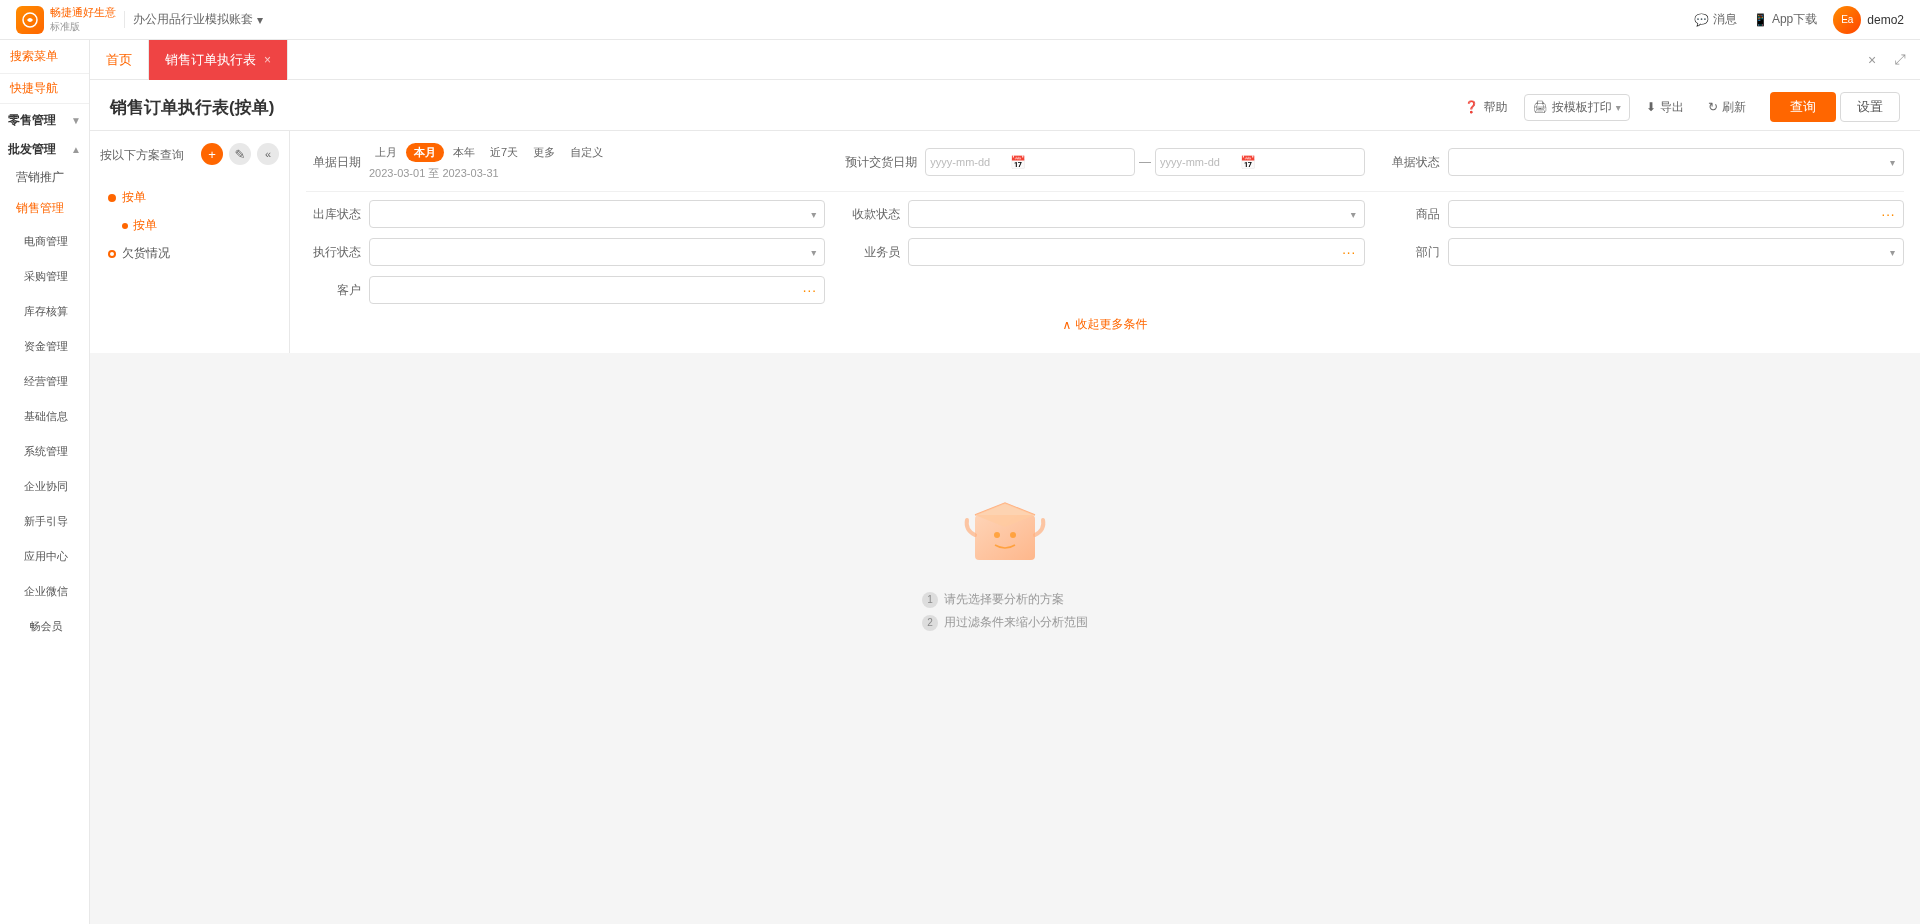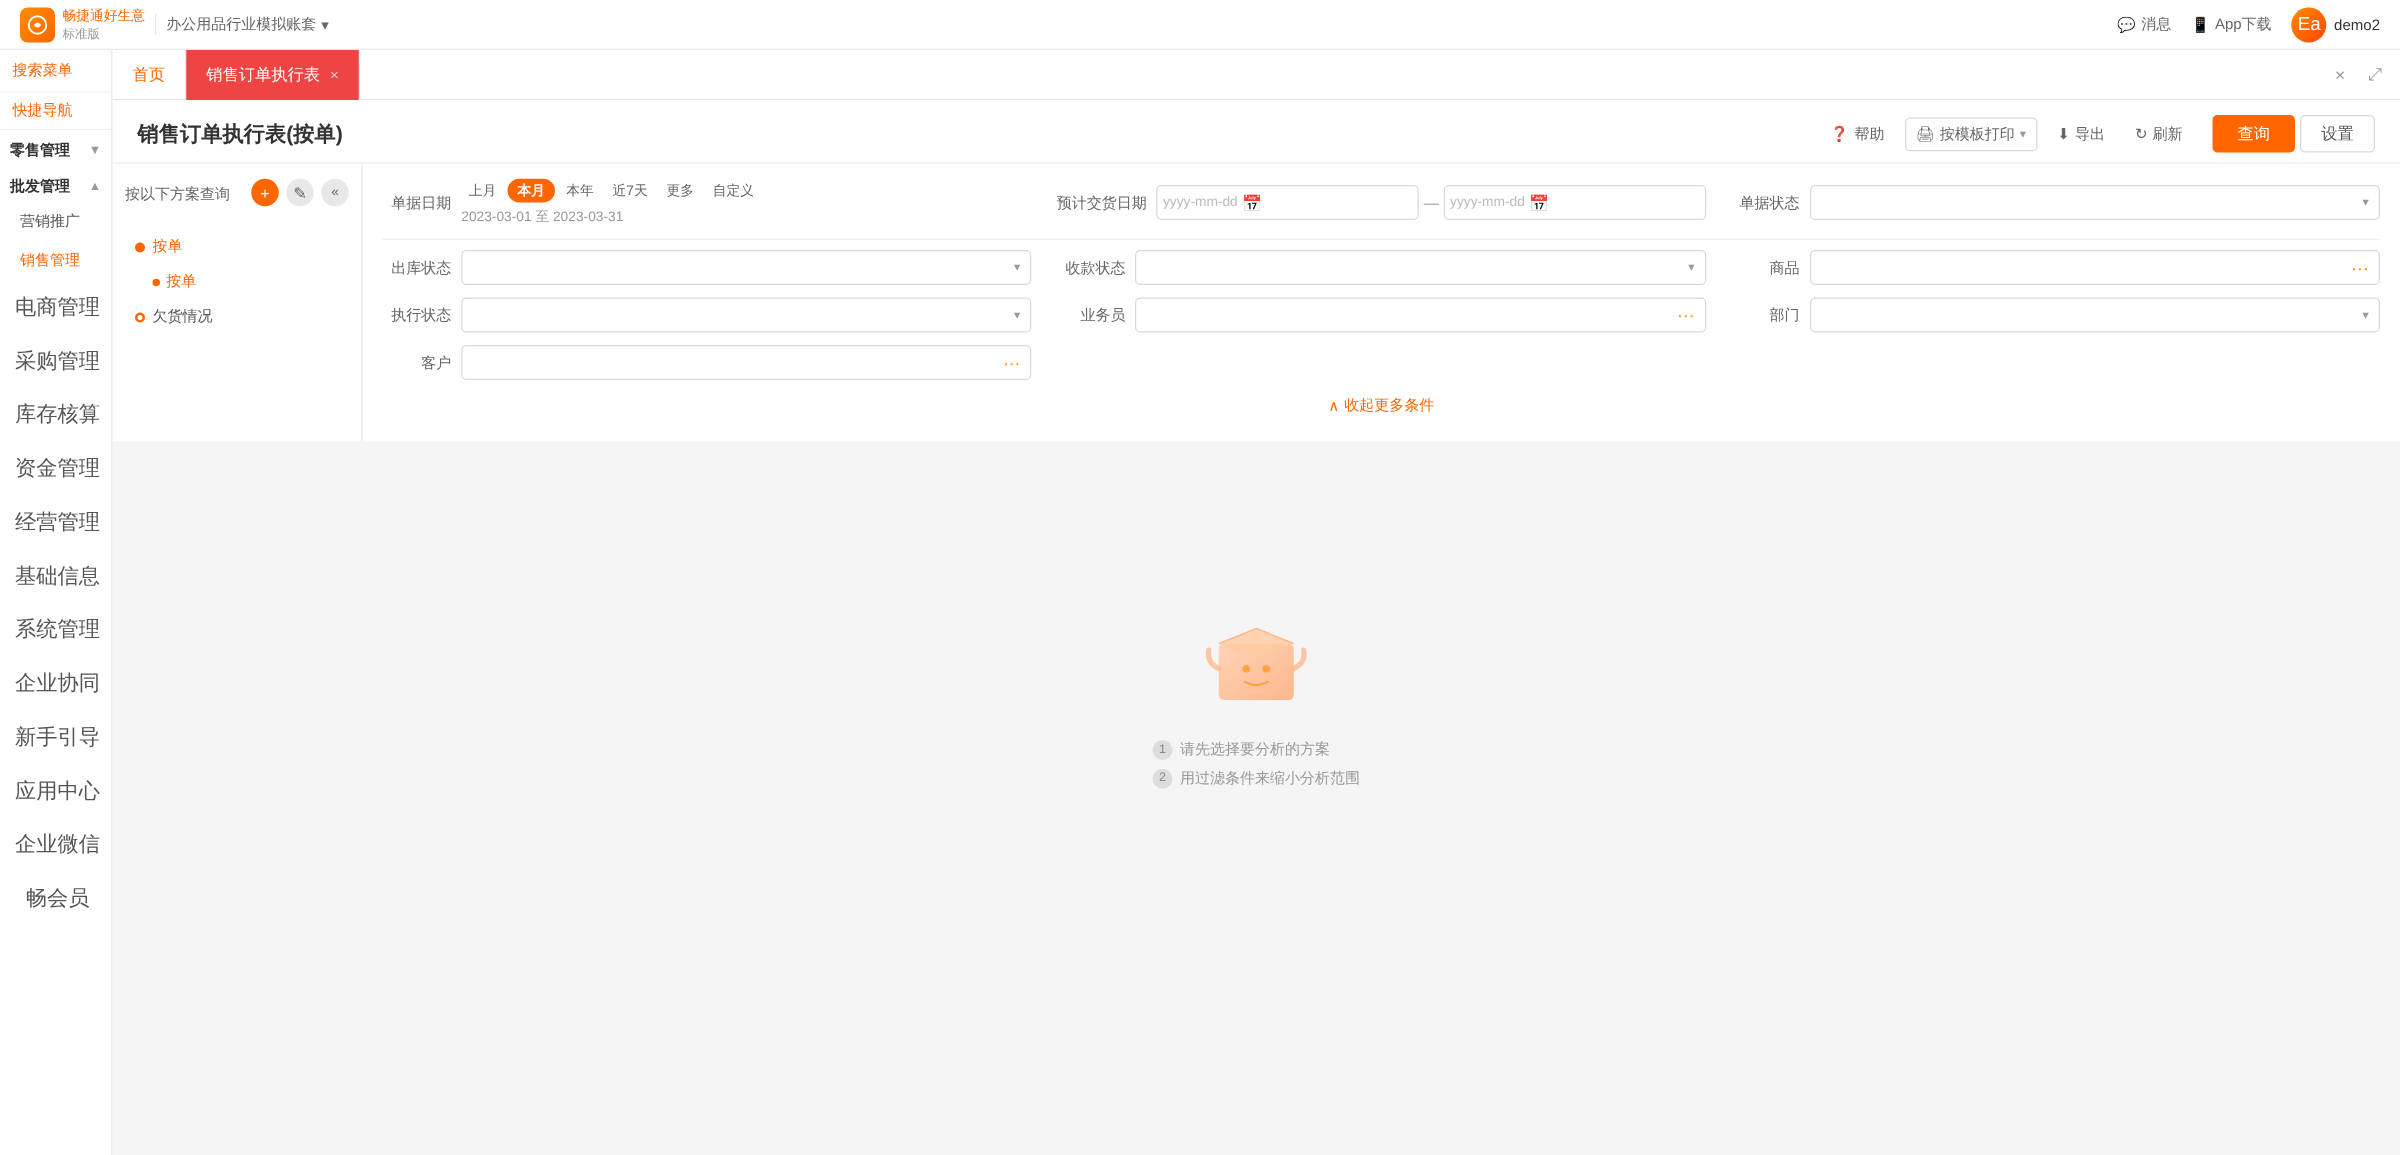--- a/index.html
+++ b/index.html
@@ -71,21 +71,21 @@
     }
     .user-avatar {
       width: 28px;
       height: 28px;
       border-radius: 50%;
       background: linear-gradient(135deg, #ff8c00, #ff4500);
       display: flex;
       align-items: center;
       justify-content: center;
       color: white;
-      font-size: 15px;
+      font-size: 10px;
       text-align: center;
     }
     .user-info {
       display: flex;
       align-items: center;
       gap: 6px;
       cursor: pointer;
     }
     .user-name { font-size: 12px; color: #333; }
 
@@ -106,21 +106,21 @@
       overflow-y: auto;
       flex-shrink: 0;
     }
     .sidebar-item {
       display: flex;
       flex-direction: column;
       align-items: center;
       padding: 10px 4px;
       cursor: pointer;
       color: #555;
-      font-size: 17px;
+      font-size: 11px;
       border-left: 3px solid transparent;
       transition: all 0.2s;
     }
     .sidebar-search {
       padding: 8px 10px;
       font-size: 12px;
       color: #ff6600;
       cursor: pointer;
       border-bottom: 1px solid #f0f0f0;
     }
@@ -377,21 +377,21 @@
     .date-input {
       flex: 1;
       border: 1px solid #d9d9d9;
       border-radius: 4px;
       padding: 4px 4px;
       font-size: 11px;
       color: #bbb;
       height: 28px;
       display: flex;
       align-items: center;
-      gap: 4px;
+      gap: 20px;
     }
     .date-dash { color: #999; font-size: 12px; }
     .date-cal-icon { color: #ff6600; font-size: 13px; }
     .filter-tab {
       padding: 2px 6px;
       font-size: 11px;
       cursor: pointer;
       color: #666;
       border-radius: 3px;
     }

